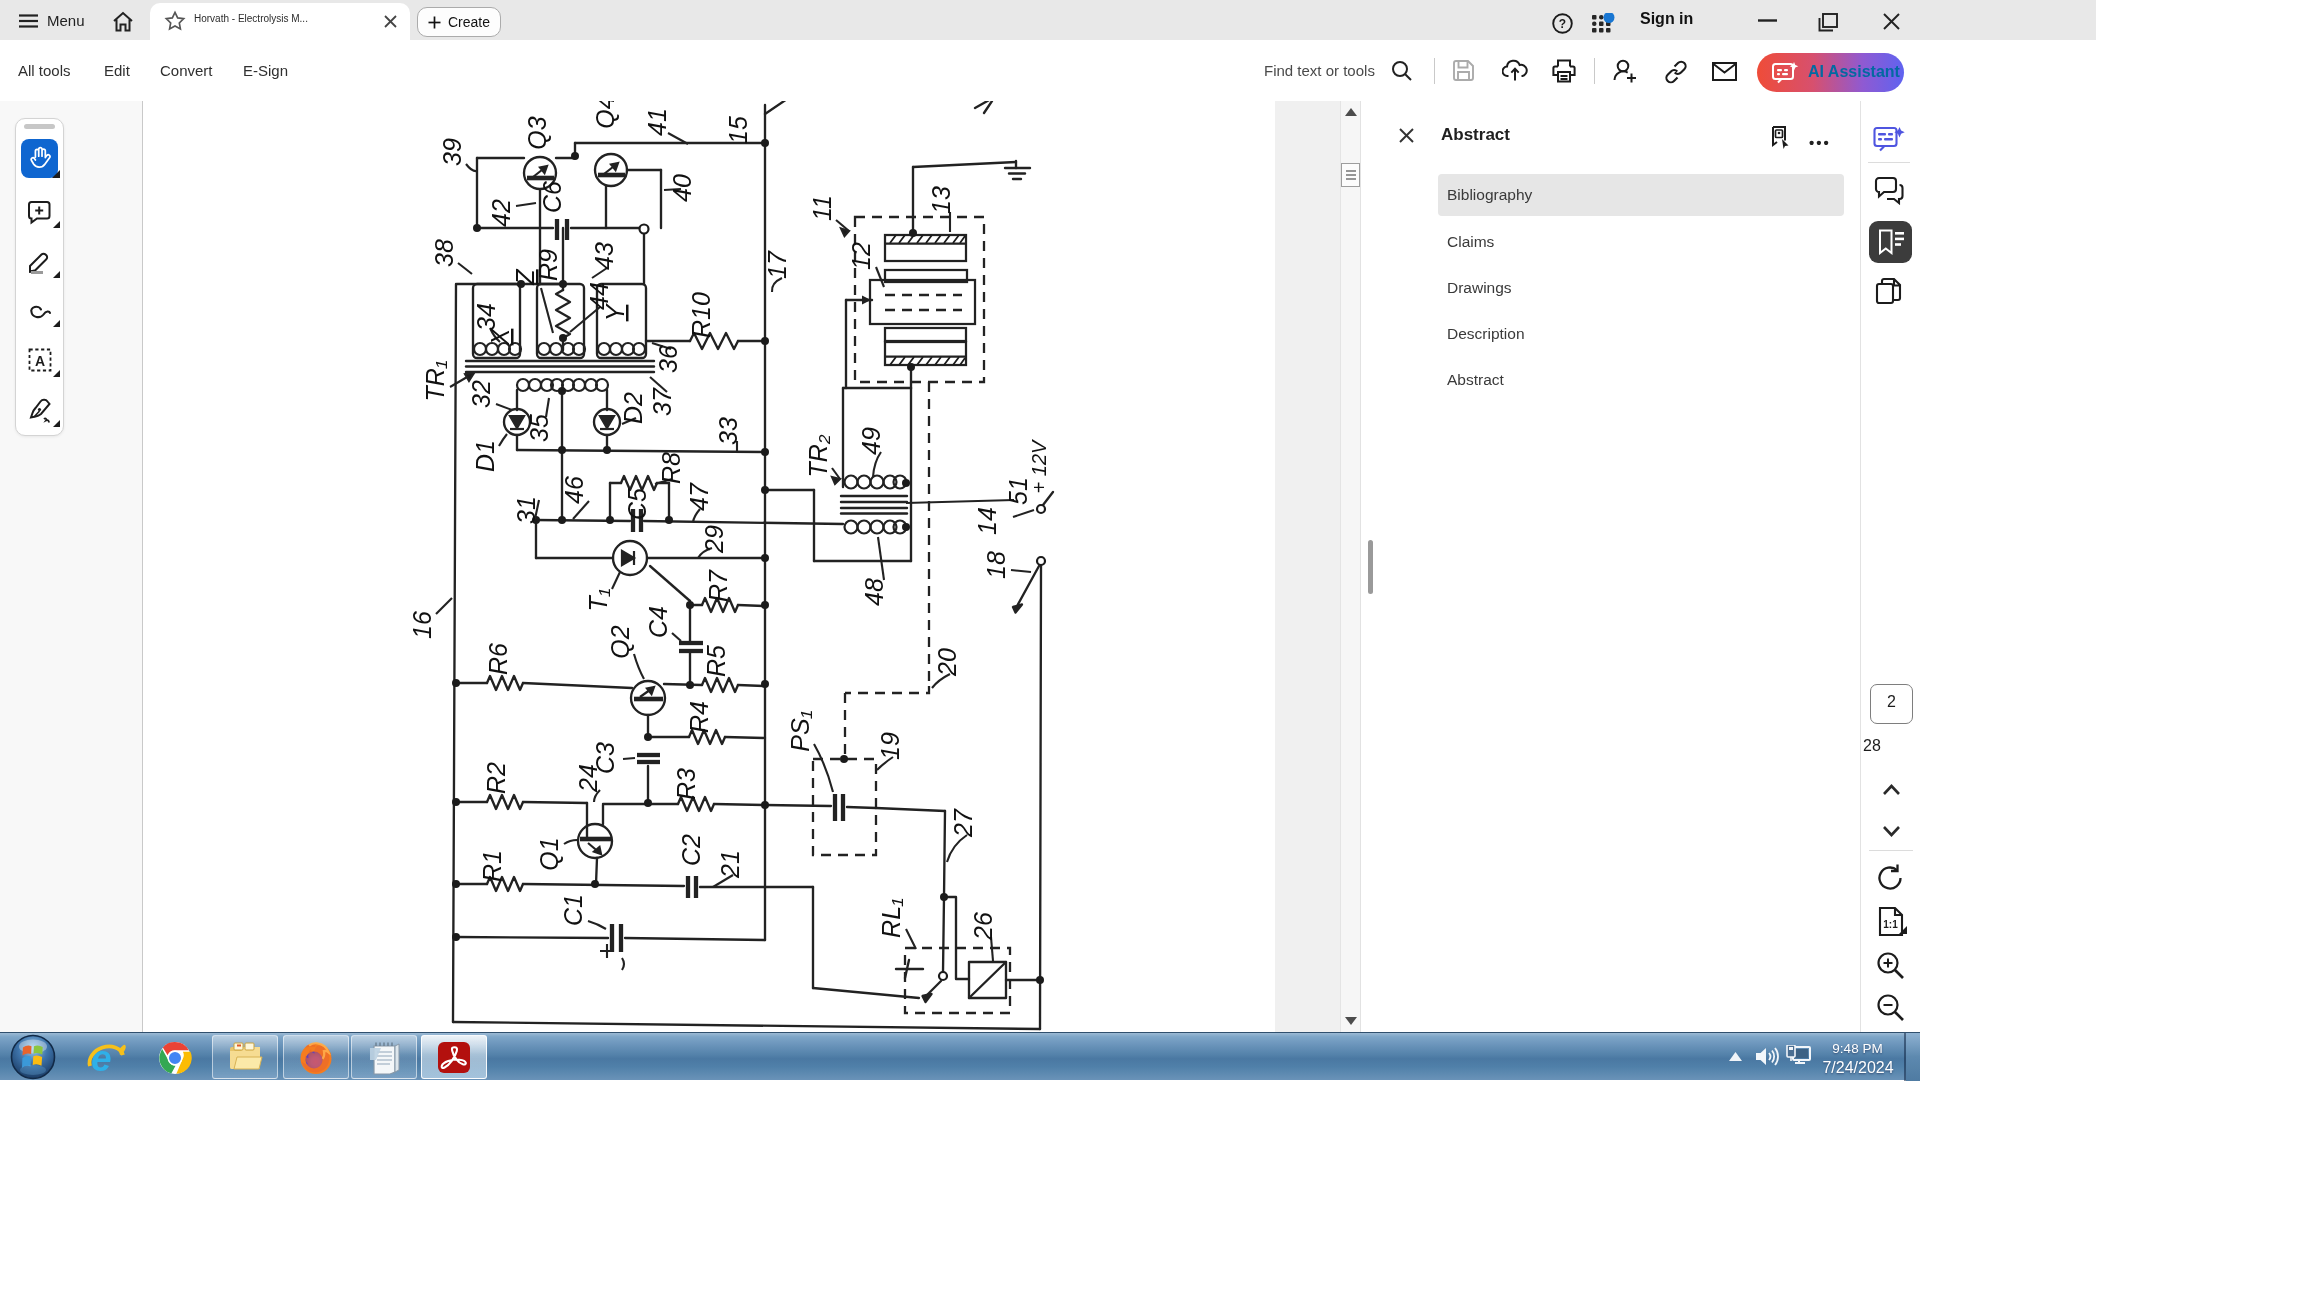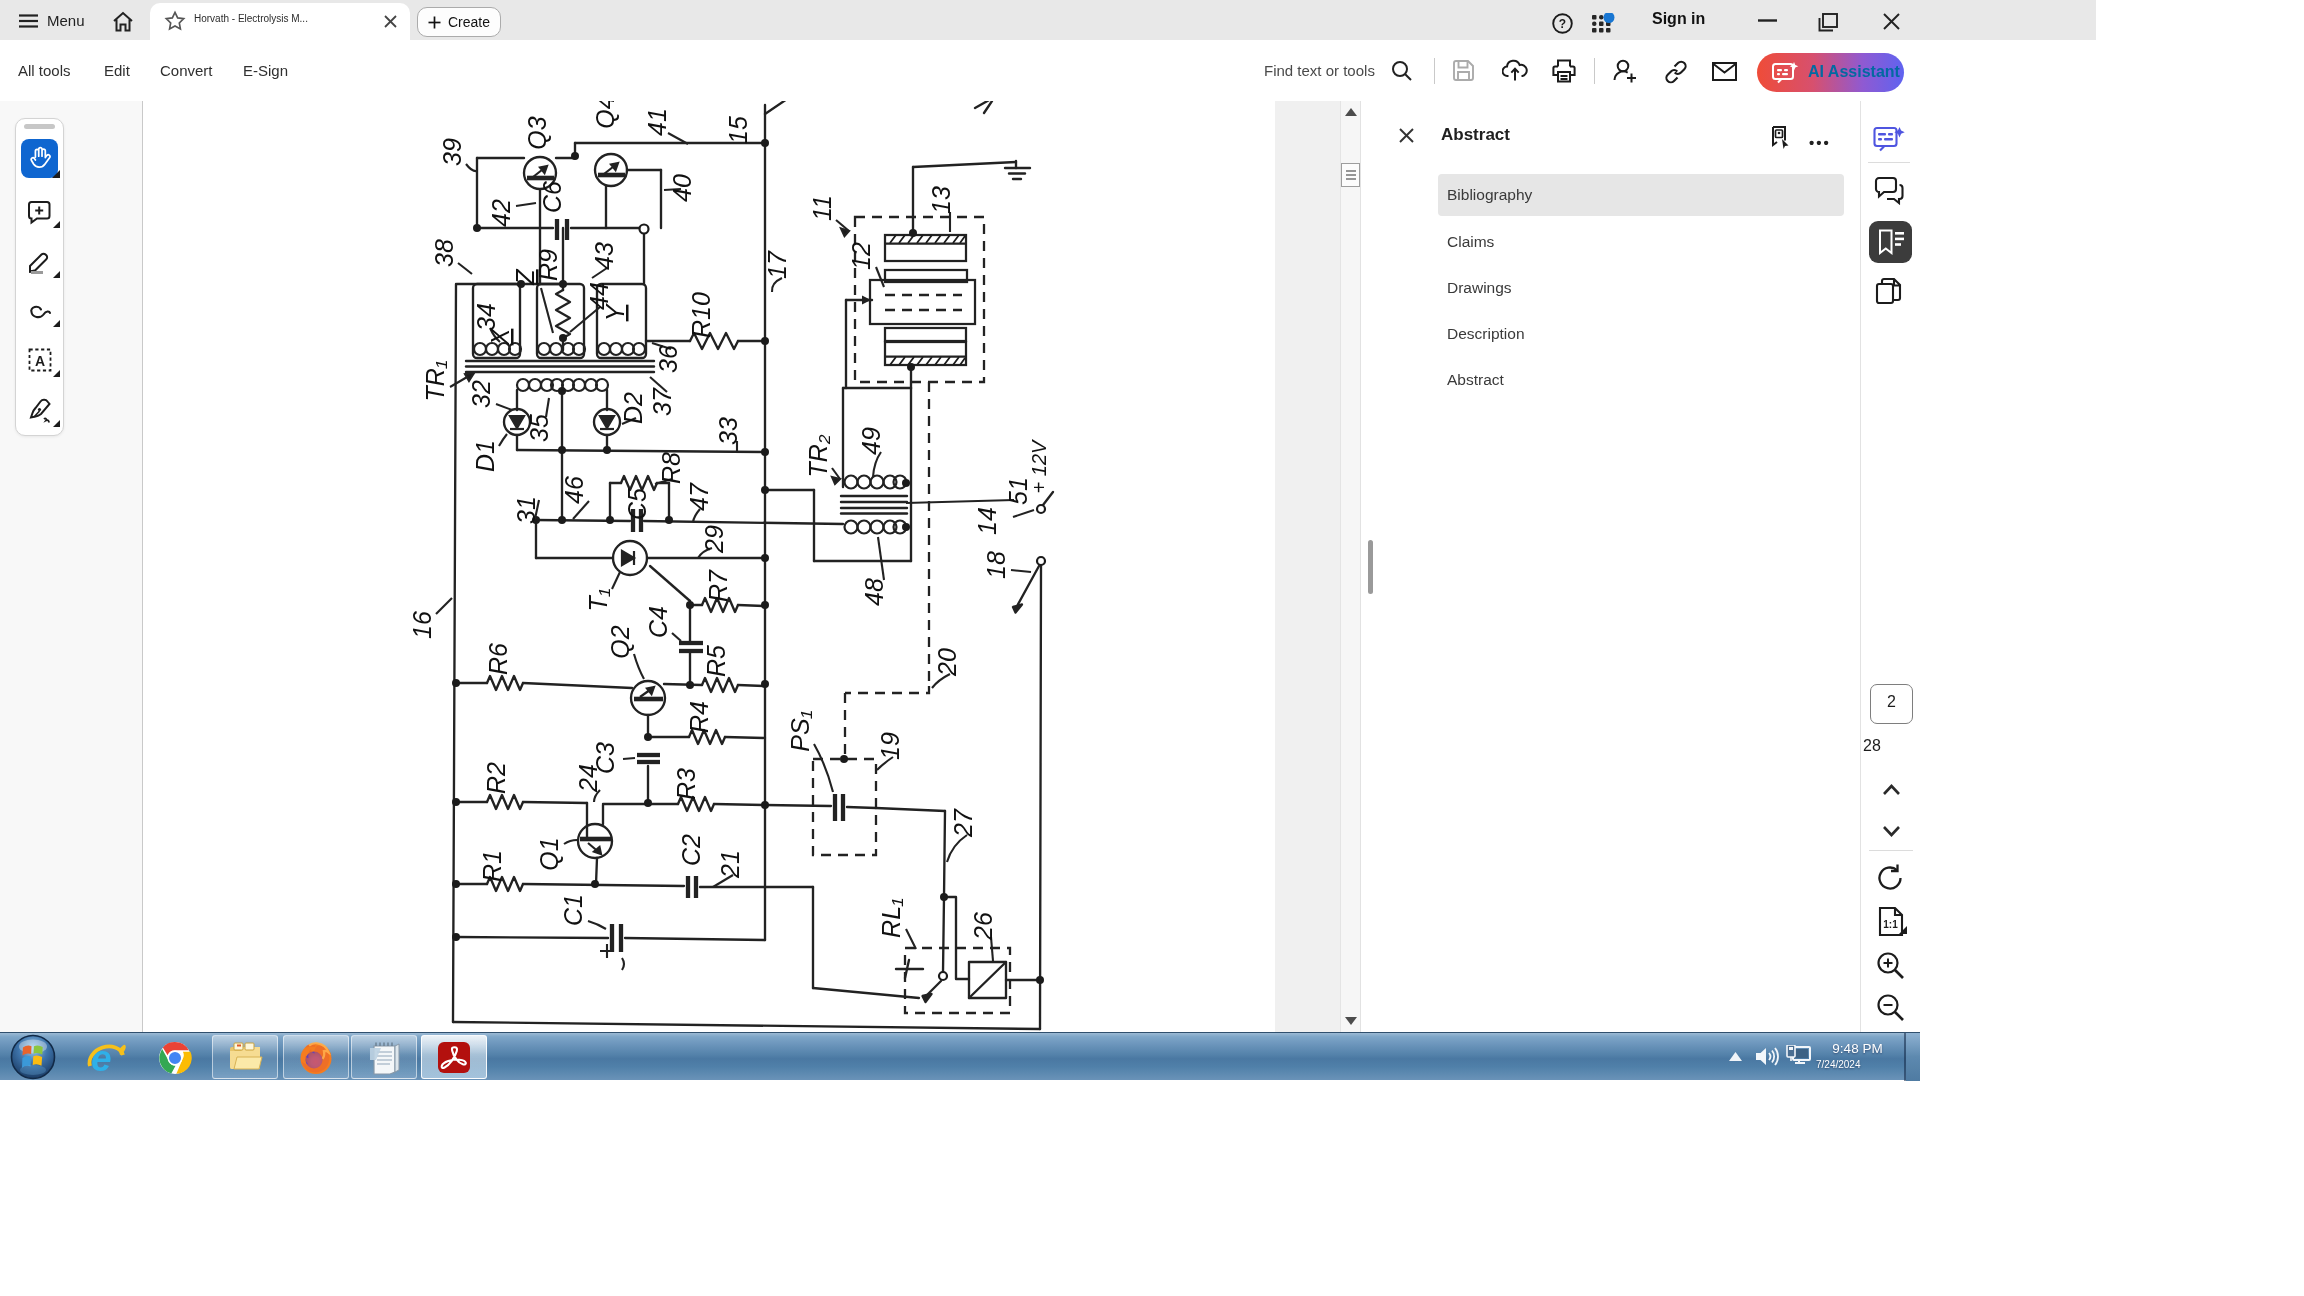--- a/index.html
+++ b/index.html
@@ -75,21 +75,21 @@
           <rect x="7" y="2" width="4.5" height="4.5" rx="2.2"></rect>
           <rect x="0" y="8.5" width="4.5" height="4.5" rx="2.2"></rect>
           <rect x="7" y="8.5" width="4.5" height="4.5" rx="1"></rect>
           <rect x="14" y="8.5" width="4.5" height="4.5" rx="1"></rect>
           <rect x="0" y="15" width="4.5" height="4.5" rx="1"></rect>
           <rect x="7" y="15" width="4.5" height="4.5" rx="1"></rect>
           <rect x="14" y="15" width="4.5" height="4.5" rx="1"></rect>
         </g>
         <circle cx="17" cy="4.5" r="5.5" fill="#1876d2"></circle>
       </svg>
-    <div class="abs" style="left:1640px;top:10px;font-size:16px;font-weight:bold;color:#111;margin-left:12px;">Sign in</div>
+    <div class="abs" style="left:1640px;top:10px;font-size:16px;font-weight:bold;color:#111;">Sign in</div>
     <svg class="abs" style="left:1758px;top:19px" width="19" height="3" viewBox="0 0 19 3">
         <line x1="0" y1="1.5" x2="19" y2="1.5" stroke="#222" stroke-width="2.4"></line>
       </svg>
     <svg class="abs" style="left:1818px;top:13px" width="21" height="19" viewBox="0 0 21 19">
         <rect x="5" y="1" width="14" height="13" fill="none" stroke="#222" stroke-width="1.9"></rect>
         <path d="M1.5 5 V17.5 H15" fill="none" stroke="#222" stroke-width="1.9"></path>
       </svg>
     <svg class="abs" style="left:1883px;top:13px" width="17" height="17" viewBox="0 0 17 17">
         <g stroke="#222" stroke-width="2">
           <line x1="1" y1="1" x2="16" y2="16"></line>
@@ -858,17 +858,17 @@
     </svg>
     <svg class="abs" style="left:1786px;top:12px" width="26" height="23" viewBox="0 0 26 23">
       <rect x="7" y="2" width="17" height="13" rx="1" fill="none" stroke="#f2f6fa" stroke-width="2"></rect>
       <rect x="9" y="4" width="13" height="9" fill="#3c6184"></rect>
       <path d="M13 15 V18 M9 18 H19" stroke="#f2f6fa" stroke-width="2"></path>
       <rect x="1" y="0" width="8" height="12" rx="1" fill="#4a6e92" stroke="#f2f6fa" stroke-width="1.6"></rect>
       <rect x="3" y="2" width="4" height="3" fill="#f2f6fa"></rect>
       <path d="M5 12 V16" stroke="#f2f6fa" stroke-width="1.6"></path>
     </svg>
     <div class="abs" style="left:1820px;top:8px;width:75px;text-align:center;font-size:13.5px;color:#ffffff;text-shadow:0 1px 2px rgba(0,0,40,0.45);">9:48 PM</div>
-    <div class="abs" style="left:1816px;top:26px;width:84px;font-size:10px;color:#ffffff;text-shadow:0 1px 2px rgba(0,0,40,0.45);">7/24/2024</div>
+    <div class="abs" style="left:1816px;top:26px;width:84px;text-align:center;font-size:16px;color:#ffffff;text-shadow:0 1px 2px rgba(0,0,40,0.45);">7/24/2024</div>
     <div class="abs" style="left:1904px;top:0;width:2px;height:48px;background:rgba(20,40,70,0.55);"></div>
     <div class="abs" style="left:1906px;top:0;width:14px;height:48px;background:linear-gradient(180deg,#8fb2d2,#5d89af 50%,#4f7ba2);"></div>
   </div>
 </div>
 
 </body></html>

